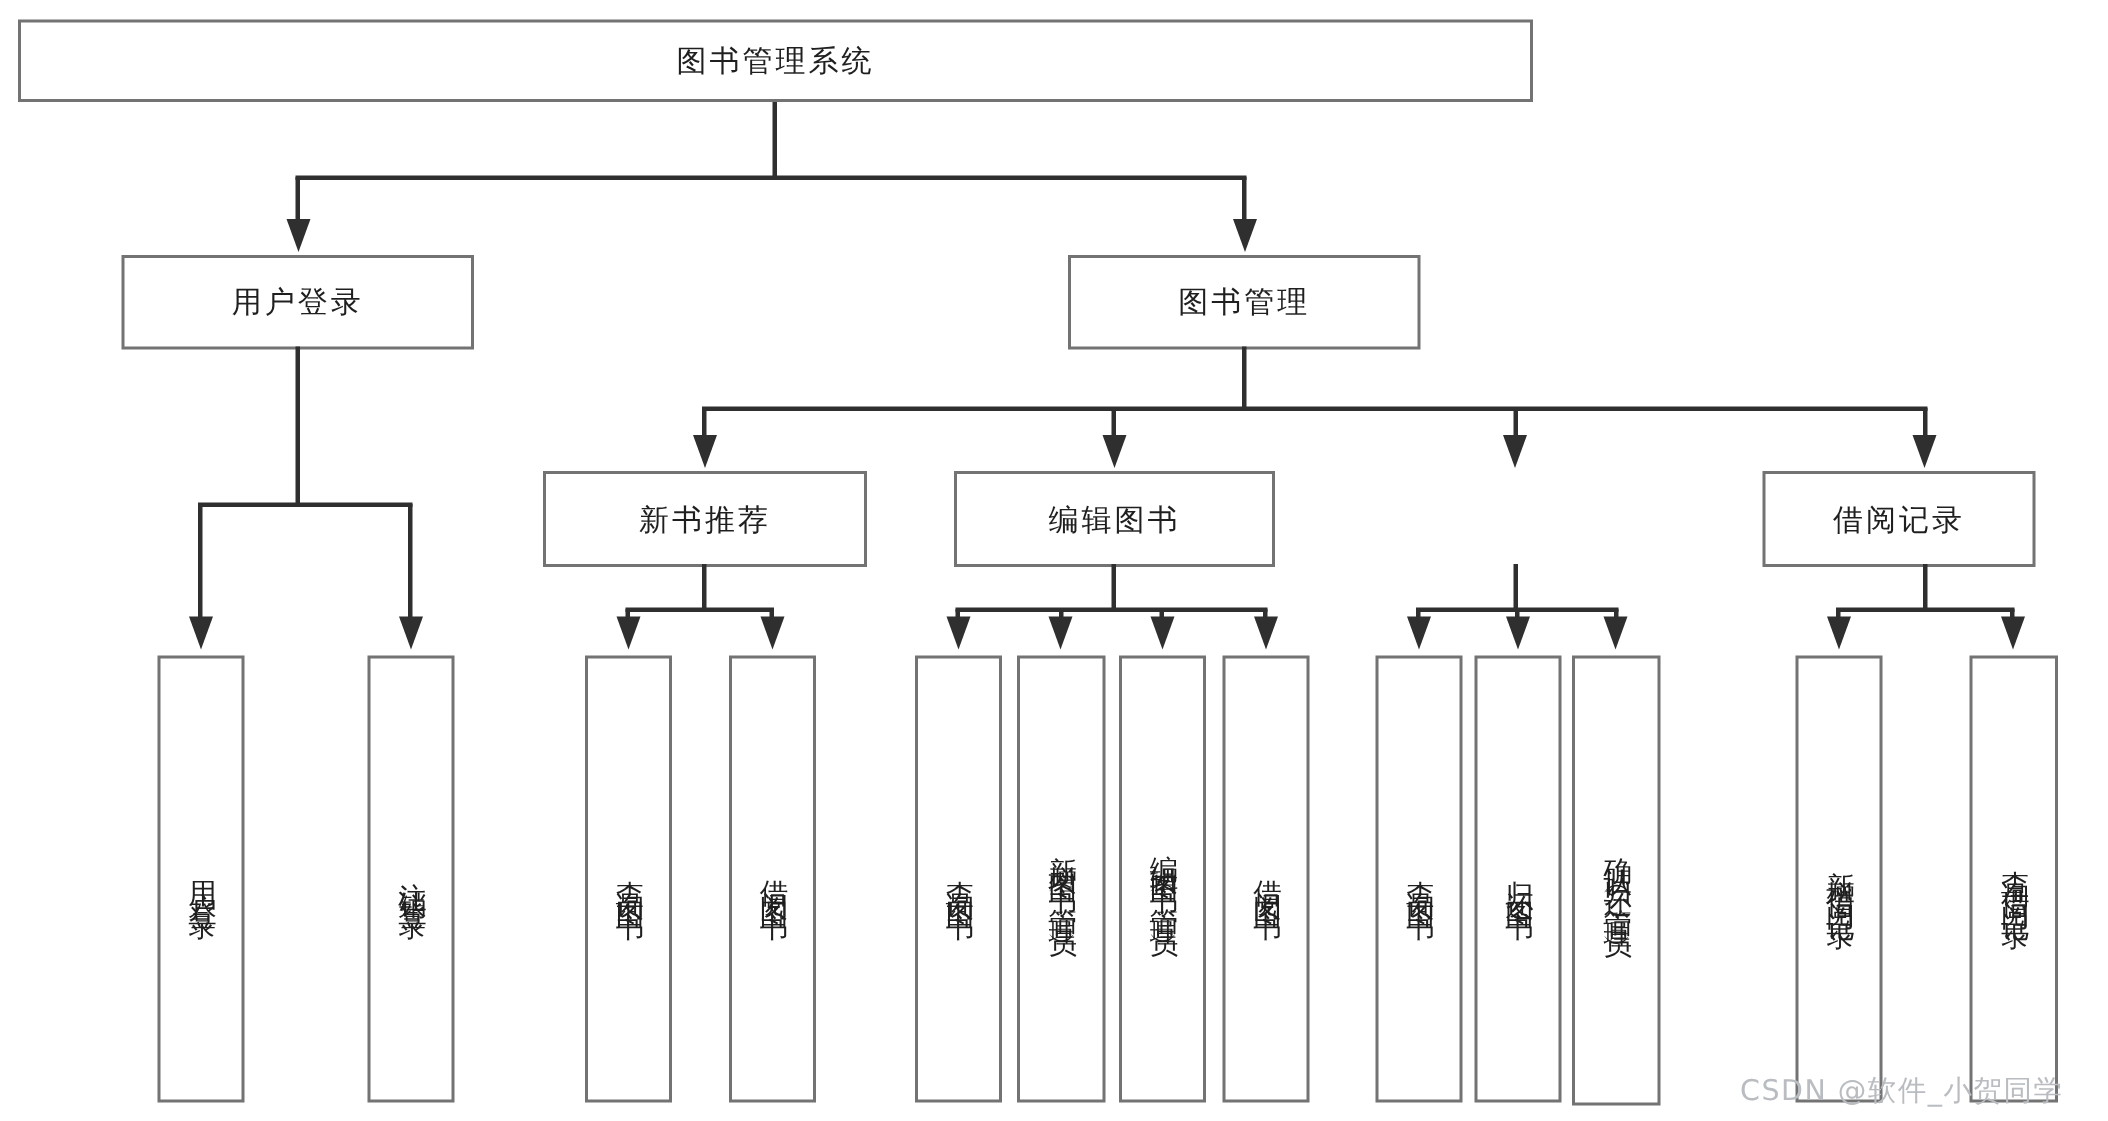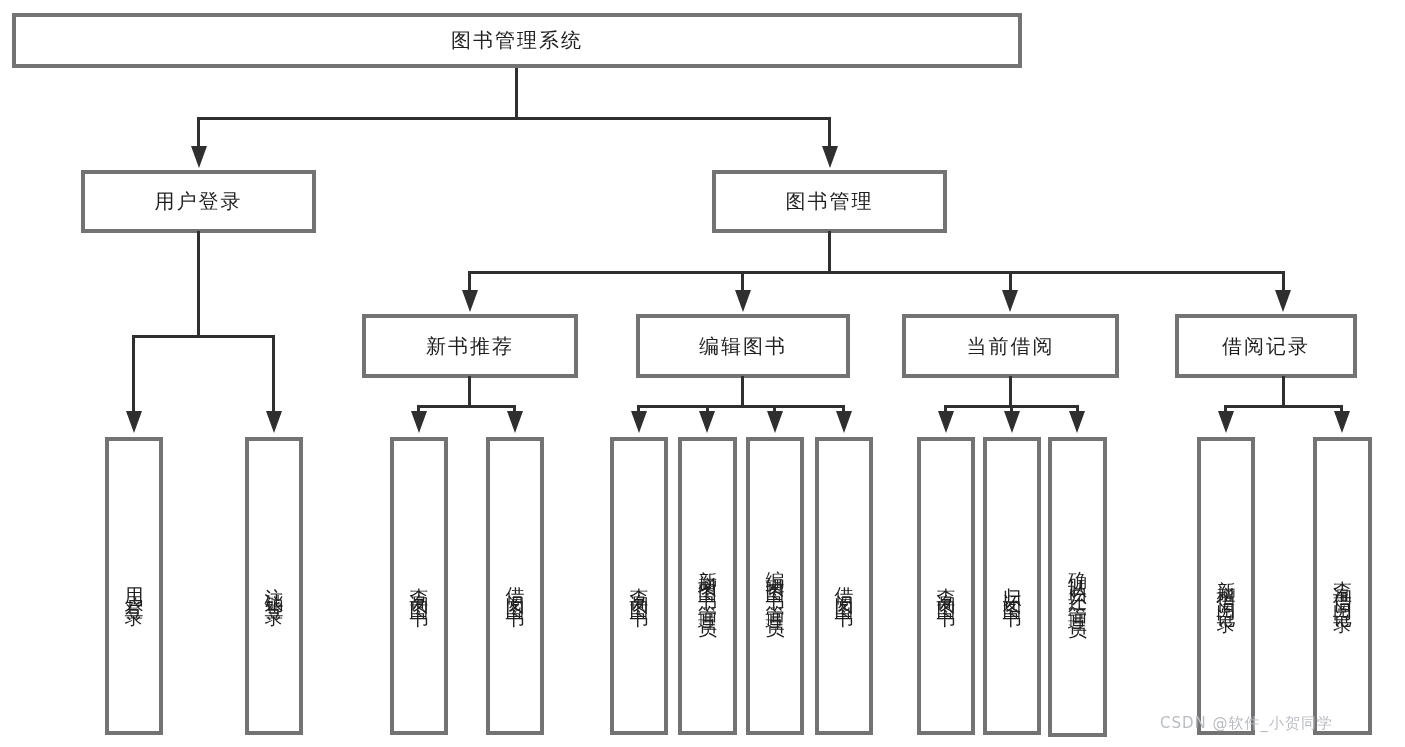--- a/index.html
+++ b/index.html
@@ -1,42 +1,41 @@
 <!DOCTYPE html>
 <html><head>
 <meta charset="utf-8">
 <style>
   html,body{margin:0;padding:0;background:#fff;}
   .canvas{position:relative;width:1405px;height:747px;background:#ffffff;overflow:hidden;
           font-family:"DejaVu Sans","Liberation Sans",sans-serif;}
-  .node{position:absolute;border:4px solid #737373;background:#ffffff;box-sizing:border-box;
+  .node{position:absolute;border:2px solid #737373;background:#ffffff;box-sizing:border-box;
         display:flex;align-items:center;justify-content:center;color:#1f1f1f;}
   .node.h{font-size:20px;letter-spacing:2px;white-space:nowrap;}
   .node.v{font-size:19px;}
   .vtext{writing-mode:vertical-rl;text-orientation:mixed;letter-spacing:7px;line-height:1.15;}
   .hline{position:absolute;height:3px;background:#2f2f2f;}
   .vline{position:absolute;width:3px;background:#2f2f2f;}
   .ah{position:absolute;width:0;height:0;border-left:8px solid transparent;
       border-right:8px solid transparent;border-top:22px solid #2f2f2f;}
-  .watermark{position:absolute;left:1160px;top:714px;font-size:15px;color:#b9bcc0;
+  .watermark{position:absolute;left:1160px;top:714px;font-size:19px;color:#b9bcc0;
              letter-spacing:1px;white-space:nowrap;z-index:5;}
 </style>
 </head>
 <body>
 
 <div class="canvas">
 
   <div class="node h" style="left:12px;top:13px;width:1010px;height:55px;">图书管理系统</div>
 
   <div class="node h" style="left:81px;top:170px;width:235px;height:63px;">用户登录</div>
   <div class="node h" style="left:712px;top:170px;width:235px;height:63px;">图书管理</div>
 
   <div class="node h" style="left:362px;top:314px;width:216px;height:64px;">新书推荐</div>
   <div class="node h" style="left:636px;top:314px;width:214px;height:64px;">编辑图书</div>
-  <div class="node h" style="left:902px;top:314px;width:217px;height:64px;">当前借阅</div>
   <div class="node h" style="left:1175px;top:314px;width:182px;height:64px;">借阅记录</div>
 
   <div class="node v" style="left:105px;top:437px;width:58px;height:298px;">
     <span class="vtext">用户登录</span>
     </div>
   <div class="node v" style="left:245px;top:437px;width:58px;height:298px;">
     <span class="vtext">注销登录</span>
     </div>
 
   <div class="node v" style="left:390px;top:437px;width:58px;height:298px;">

